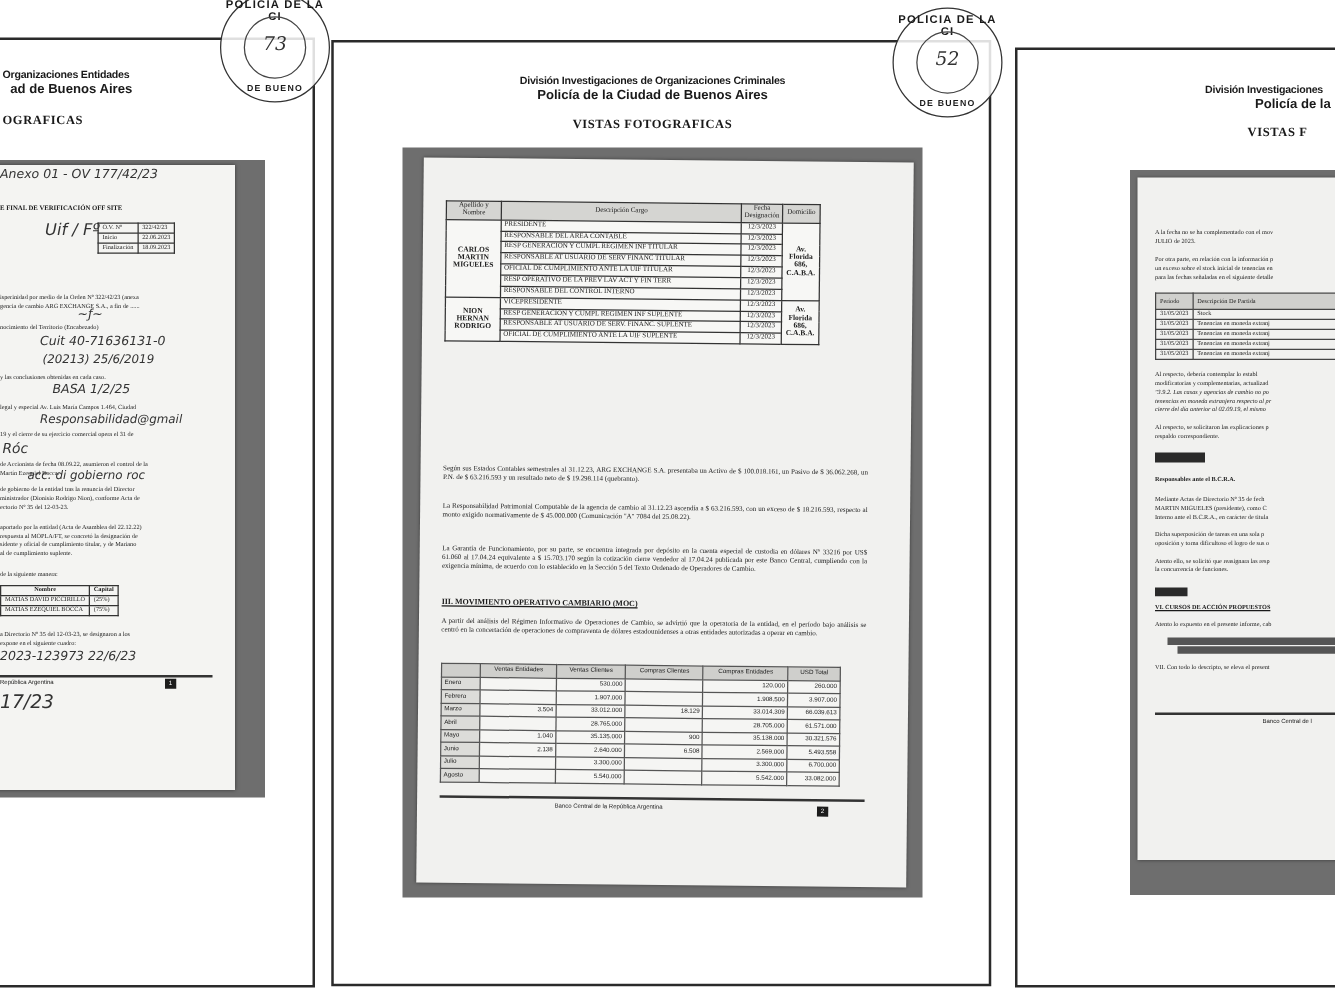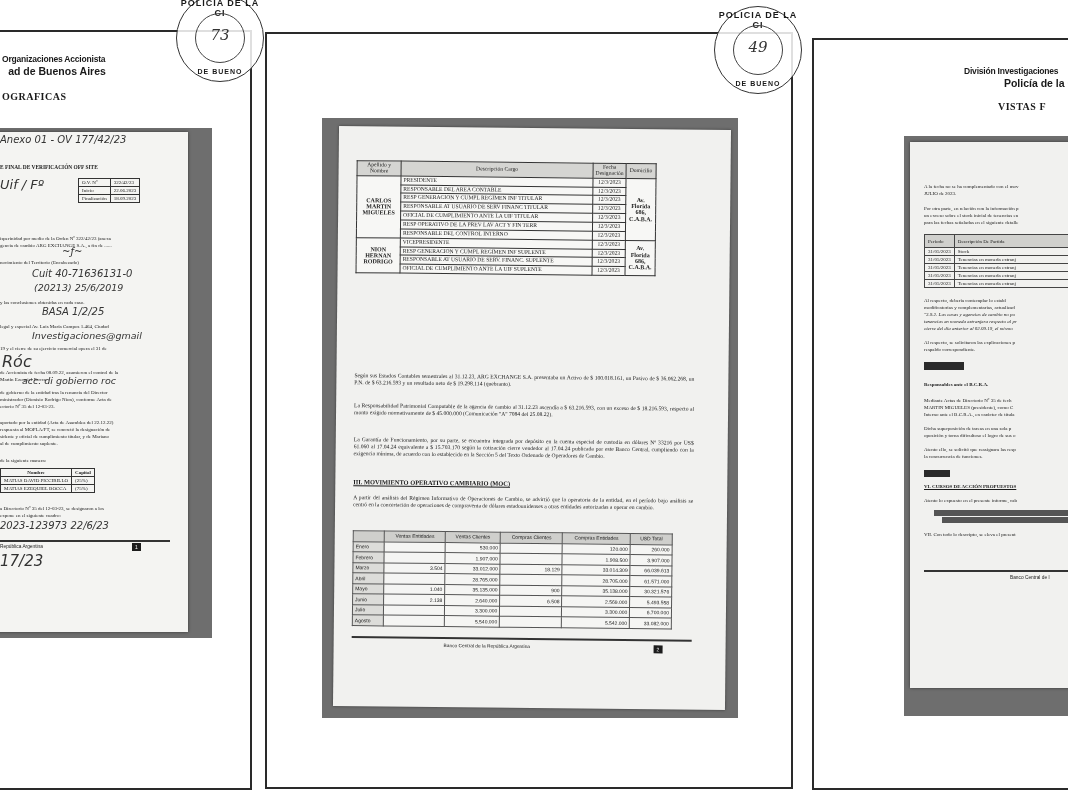--- a/index.html
+++ b/index.html
@@ -55,30 +55,30 @@
   table.per { position: absolute; border-collapse: collapse; font-size: 5px; }
   table.per td, table.per th { border: 1px solid #444; padding: 0 3px; height: 8px; white-space: nowrap; }
   table.per th { background: #d0d0cd; font-weight: normal; text-align: left; height: 13px; }
   .blackbox { position: absolute; background: #2a2a2a; }
 </style>
 </head>
 <body>
 
 <div class="sheet sheet-left">
   <div class="hdr" style="left:0; top:22px; width:120px; text-align:left; padding-left:10px;">
-    <div class="l1">Organizaciones Accionista</div>
+    <div class="l1">Organizaciones Entidades</div>
     <div class="l2">ad de Buenos Aires</div>
     <div class="l3" style="margin-top:14px">OGRAFICAS</div>
   </div>
 
   <div class="photo" style="left:0; top:96px; width:220px; height:510px;">
     <div class="paper" style="left:0; top:4px; width:196px; height:500px; background:#f4f4f2;">
       <div class="hand" style="left:8px; top:2px; font-size:10px;">Anexo 01 - OV 177/42/23</div>
       <div class="small-txt" style="left:8px; top:32px; font-weight:bold; font-size:5.4px;">E FINAL DE VERIFICACIÓN OFF SITE</div>
-      <div class="hand" style="left:8px; top:46px; font-size:13px; line-height:1;">Uif / Fº</div>
+      <div class="hand" style="left:8px; top:46px; font-size:13px; line-height:1;padding-left:36px;">Uif / Fº</div>
       <table class="ov" style="left:86px; top:46px;">
         <tbody>
             <tr>
               <td>O.V. Nº</td>
               <td>322/42/23</td>
             </tr>
         <tr>
               <td>Inicio</td>
               <td>22.06.2023</td>
             </tr>
@@ -90,23 +90,23 @@
         </table>
       <div class="small-txt" style="left:8px; top:104px;">isperinidad por medio de la Orden Nº 322/42/23 (anexa</div>
       <div class="small-txt" style="left:8px; top:111px;">gencia de cambio ARG EXCHANGE S.A., a fin de ......</div>
       <div class="hand" style="left:70px; top:114px; font-size:10px;">~ƒ~</div>
       <div class="small-txt" style="left:8px; top:128px;">nocimiento del Territorio (Encabezado)</div>
       <div class="hand" style="left:40px; top:136px; font-size:10px;">Cuit 40-71636131-0</div>
       <div class="hand" style="left:42px; top:150px; font-size:9.5px;">(20213) 25/6/2019</div>
       <div class="small-txt" style="left:8px; top:168px;">y las conclusiones obtenidas en cada caso.</div>
       <div class="hand" style="left:50px; top:174px; font-size:10px;">BASA 1/2/25</div>
       <div class="small-txt" style="left:8px; top:192px;">legal y especial Av. Luis María Campos 1.464, Ciudad</div>
-      <div class="hand" style="left:40px; top:198px; font-size:9.5px;">Investigaciones@gmail</div>
+      <div class="hand" style="left:40px; top:198px; font-size:9.5px;">Responsabilidad@gmail</div>
       <div class="small-txt" style="left:8px; top:214px;">19 y el cierre de su ejercicio comercial opera el 31 de</div>
-      <div class="hand" style="left:10px; top:220px; font-size:16px;font-style:italic;">Róc</div>
+      <div class="hand" style="left:10px; top:220px; font-size:11px;font-style:italic;">Róc</div>
       <div class="small-txt" style="left:8px; top:238px;">de Accionista de fecha 08.09.22, asumieron el control de la</div>
       <div class="small-txt" style="left:8px; top:245px;">Martín Ezequiel Bocca.</div>
       <div class="hand" style="left:30px; top:243px; font-size:9.5px;">acc. di gobierno roc</div>
       <div class="small-txt" style="left:8px; top:258px;">de gobierno de la entidad tras la renuncia del Director</div>
       <div class="small-txt" style="left:8px; top:265px;">ministrador (Dionisio Rodrigo Nion), conforme Acta de</div>
       <div class="small-txt" style="left:8px; top:272px;">ectorio Nº 35 del 12-03-23.</div>
       <div class="small-txt" style="left:8px; top:288px;">aportado por la entidad (Acta de Asamblea del 22.12.22)</div>
       <div class="small-txt" style="left:8px; top:295px;">respuesta al MOPLA/FT, se concretó la designación de</div>
       <div class="small-txt" style="left:8px; top:302px;">sidente y oficial de cumplimiento titular, y de Mariano</div>
       <div class="small-txt" style="left:8px; top:309px;">al de cumplimiento suplente.</div>
@@ -139,20 +139,25 @@
 </div>
 
 <div class="stamp" style="left:176px; top:-6px;">
   <div class="ring-top">POLICIA DE LA CI</div>
   <div class="inner"></div>
   <div class="num">73</div>
   <div class="ring-bot">DE BUENO</div>
 </div>
 
 <div class="sheet sheet-mid">
+  <div class="hdr" style="left:120px; top:25px; width:270px;">
+    <div class="l1">División Investigaciones de Organizaciones Criminales</div>
+    <div class="l2">Policía de la Ciudad de Buenos Aires</div>
+    <div class="l3">VISTAS FOTOGRAFICAS</div>
+  </div>
 
   <div class="photo" style="left:55px; top:84px; width:416px; height:600px;">
     <div class="paper" style="left:14px; top:10px; width:392px; height:580px; transform:rotate(0.6deg);">
 
       <table class="cargos" style="left:18px; top:34px; width:300px;">
         <tbody>
             <tr>
           <th style="width:44px">Apellido y Nombre</th>
           <th>Descripción Cargo</th>
           <th style="width:32px">Fecha Designación</th>
@@ -295,21 +300,21 @@
       <div class="footer-line" style="left:18px; top:510px; width:340px;"></div>
       <div class="footer-text" style="left:110px; top:516px;">Banco Central de la República Argentina</div>
       <div class="page-badge" style="left:320px; top:516px;">2</div>
     </div>
   </div>
 </div>
 
 <div class="stamp" style="left:714px; top:6px;">
   <div class="ring-top">POLICIA DE LA CI</div>
   <div class="inner"></div>
-  <div class="num">49</div>
+  <div class="num">52</div>
   <div class="ring-bot">DE BUENO</div>
 </div>
 
 <div class="sheet sheet-right">
   <div class="hdr" style="left:150px; top:26px; width:140px; text-align:left;">
     <div class="l1">División Investigaciones</div>
     <div class="l2" style="margin-left:14px">Policía de la Ci</div>
     <div class="l3" style="margin-left:34px">VISTAS F</div>
   </div>
 

